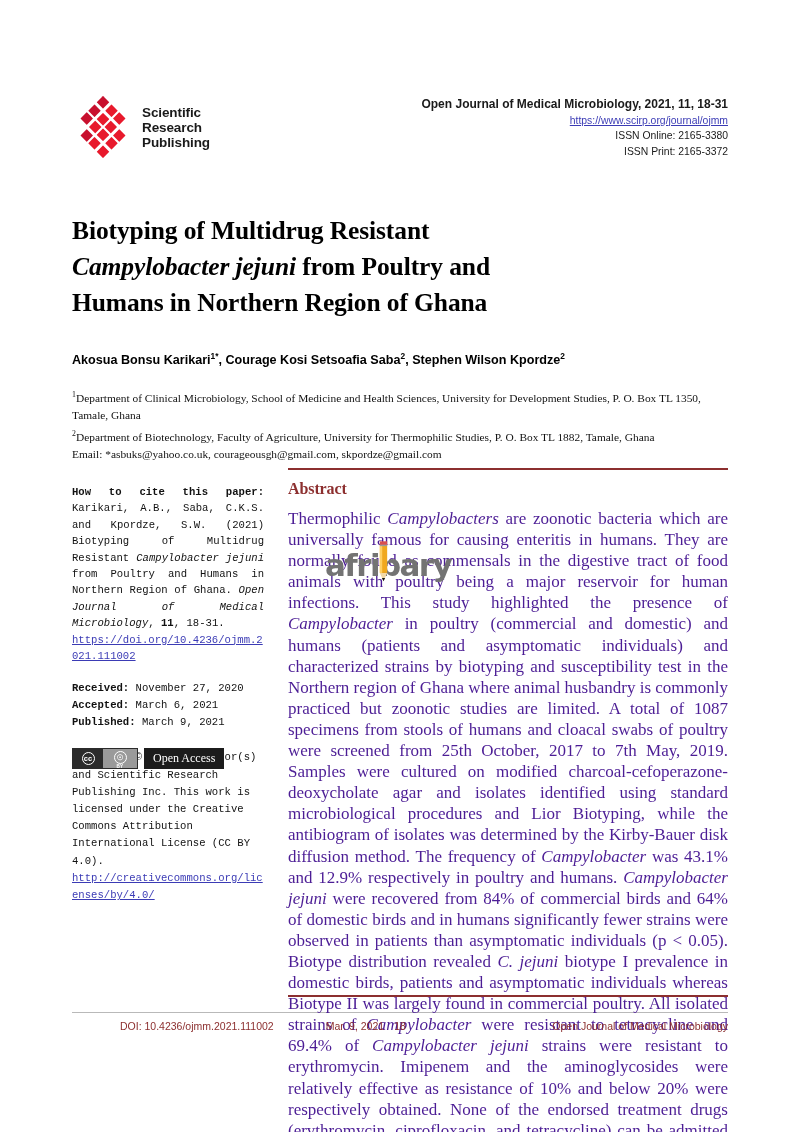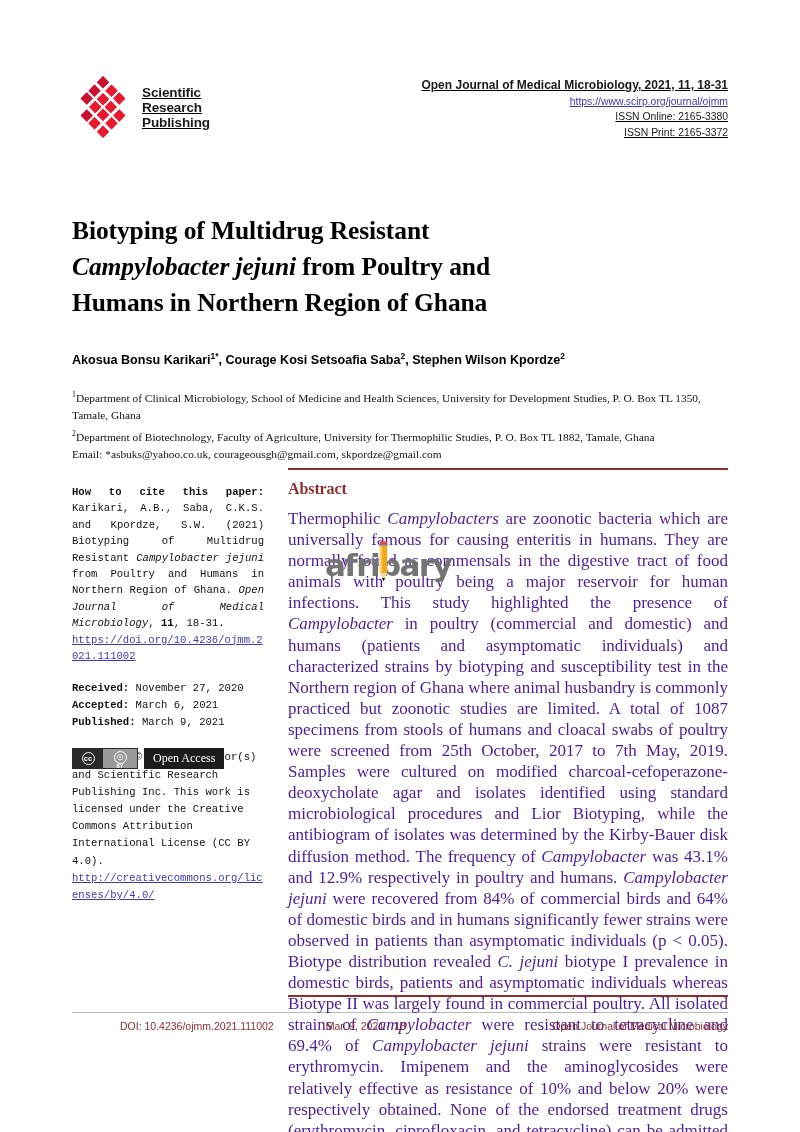--- a/index.html
+++ b/index.html
@@ -20,27 +20,26 @@
     left: 0; top: 0;
     width: 800px;
     height: 1132px;
     background: #fff;
   }
 
   
   .header {
     position: absolute;
     left: 72px;
-    top: 72px;
+    top: 80px;
     width: 656px;
     height: 90px;
     display: flex;
     justify-content: space-between;
-    align-items: flex-start;
-    text-decoration: underline;
+    align-items: center;
   }
   .logo-block {
     display: flex;
     align-items: center;
     gap: 8px;
     margin-top: 4px;
   }
   .logo-mark {
     width: 62px;
     height: 62px;

